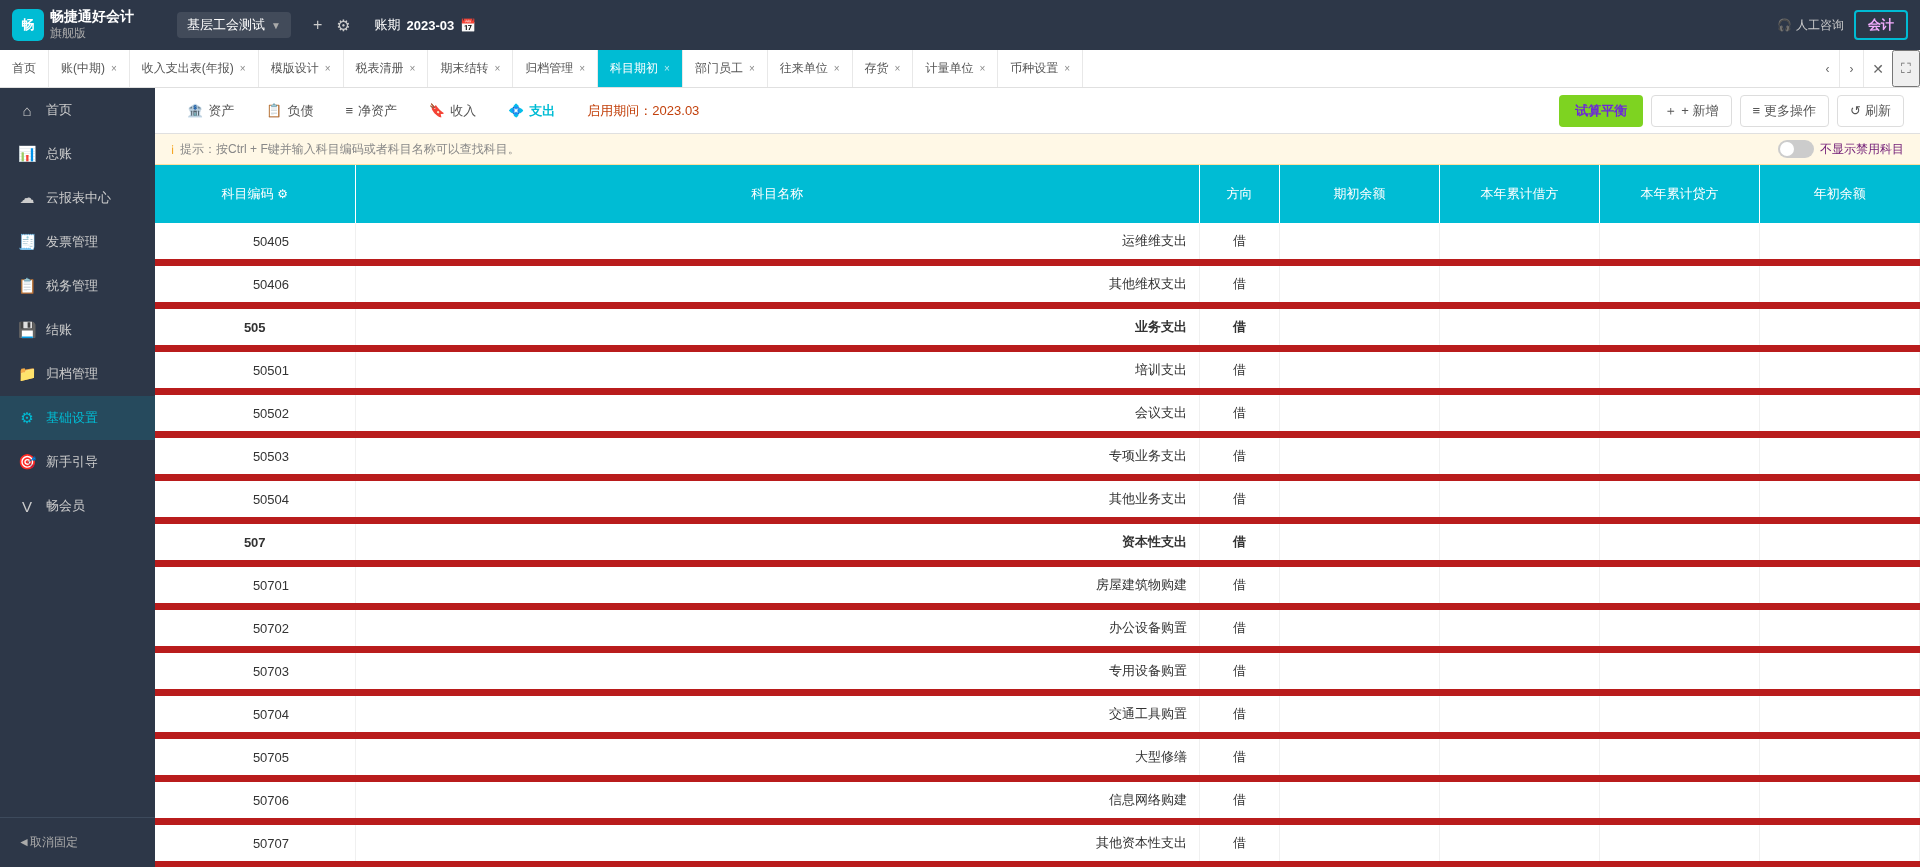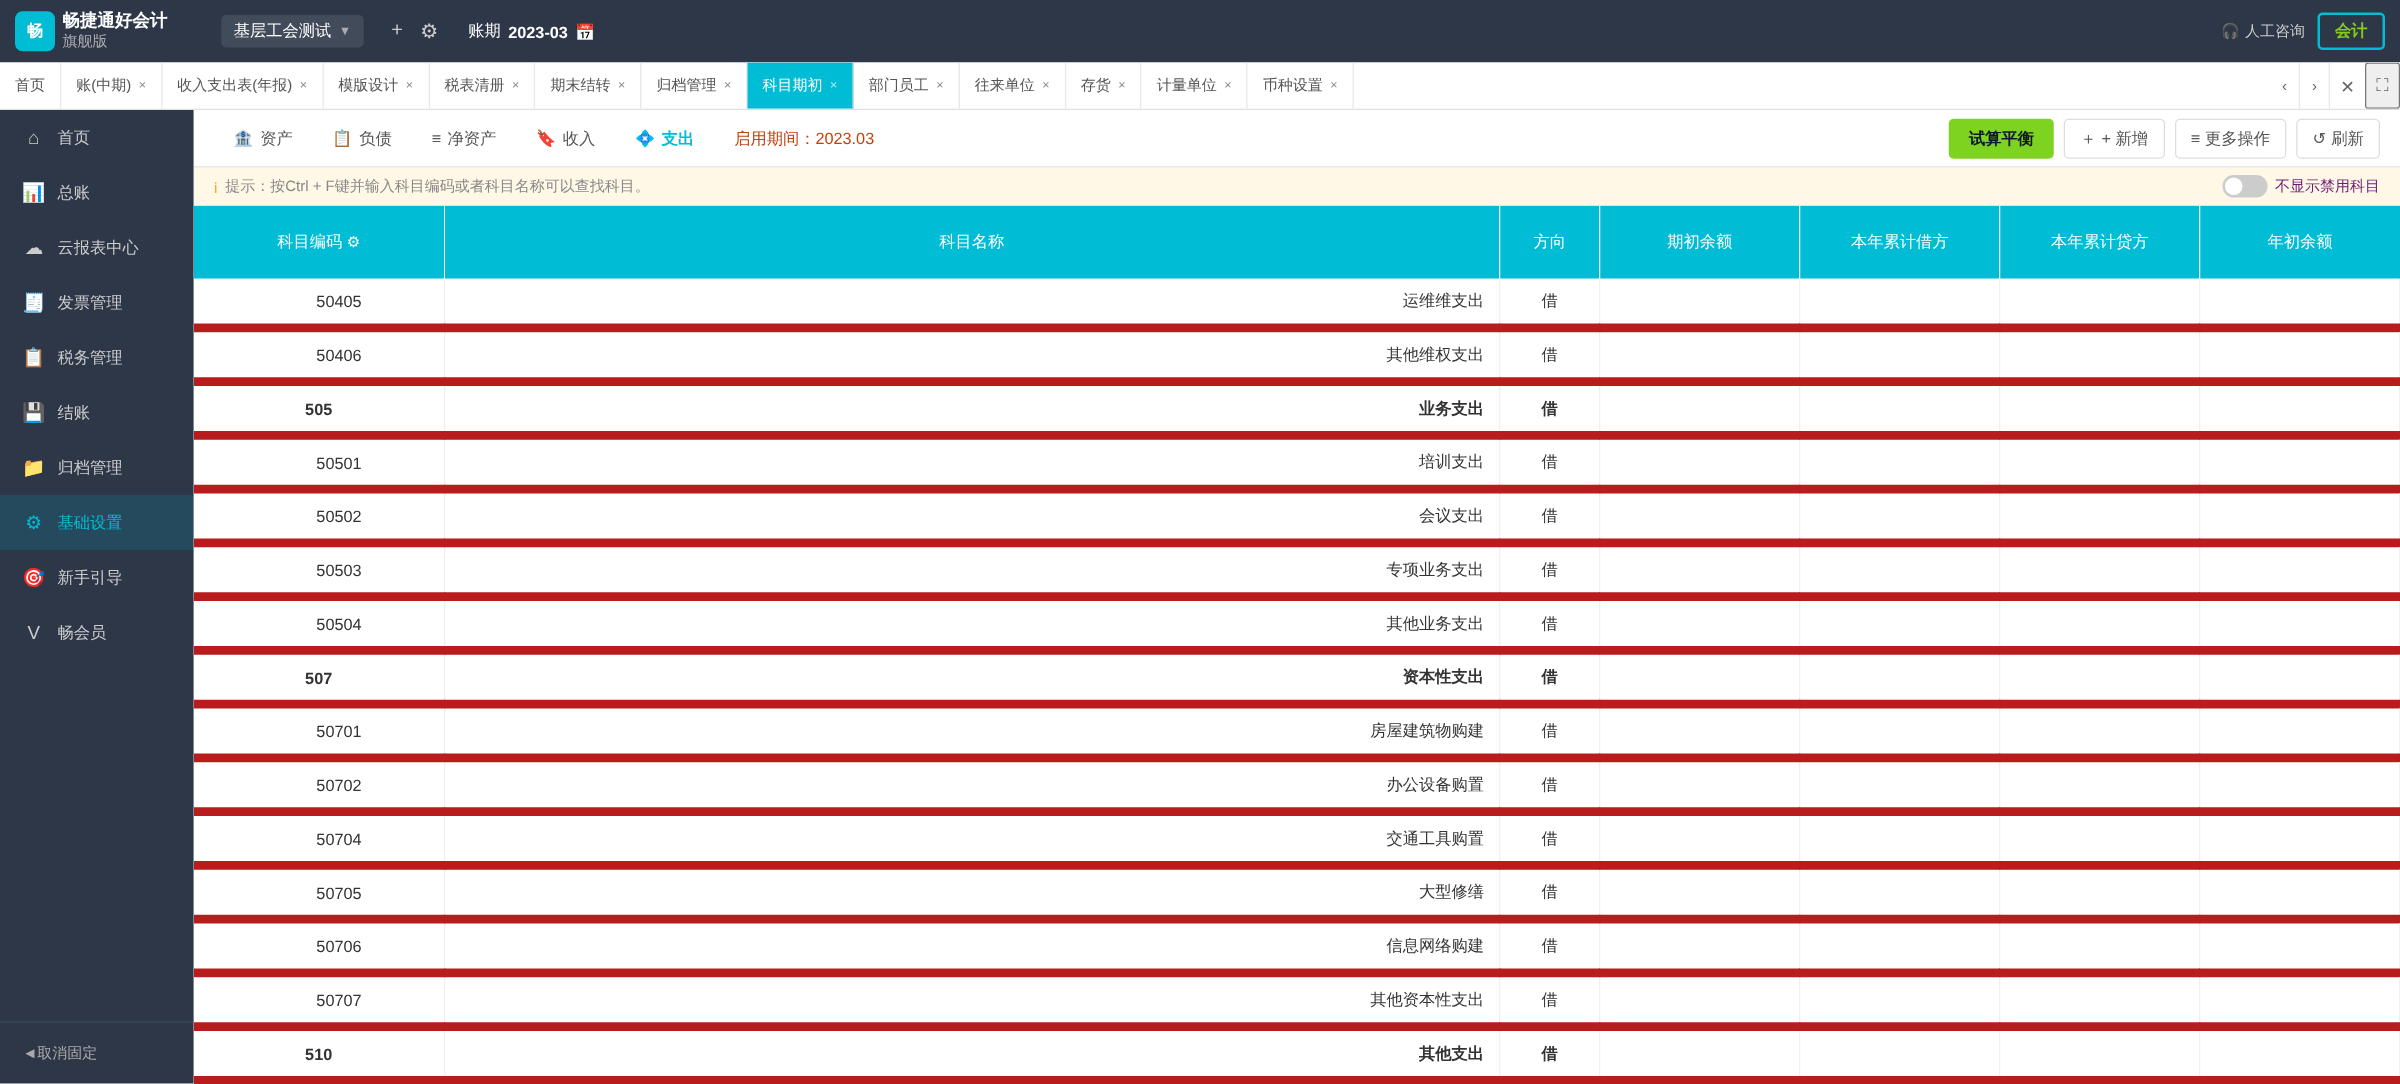--- a/index.html
+++ b/index.html
@@ -47,21 +47,21 @@
       color: #fff; font-size: 13px; margin-left: 10px;
     }
     .period-info .calendar-icon { color: #00bcd4; }
     .spacer { flex: 1; }
     .customer-service {
       display: flex; align-items: center; gap: 4px;
       color: #ccc; font-size: 12px; cursor: pointer;
     }
     .account-btn {
       background: transparent; border: 2px solid #00bcd4;
-      color: #84cc16; font-size: 13px; padding: 4px 12px;
+      color: #f0abfc; font-size: 13px; padding: 4px 12px;
       border-radius: 4px; cursor: pointer; font-weight: bold;
     }
 
     
     .tab-bar {
       height: 38px;
       background: #fff;
       display: flex;
       align-items: stretch;
       border-bottom: 1px solid #e0e0e0;
@@ -164,21 +164,21 @@
     .sub-tab.active { color: #00bcd4; font-weight: bold; }
     .sub-tab-icon { font-size: 13px; }
     .period-label {
       margin-left: 16px; font-size: 13px; color: #c2410c;
     }
     .sub-tab-actions {
       margin-left: auto;
       display: flex; align-items: center; gap: 8px;
     }
     .btn-balance {
-      background: #7ed321; color: #0f172a;
+      background: #7ed321; color: #6d28d9;
       border: none; border-radius: 4px;
       padding: 7px 16px; font-size: 13px; cursor: pointer;
       font-weight: bold;
     }
     .btn-add {
       background: none; border: 1px solid #ddd;
       border-radius: 4px; padding: 6px 12px;
       font-size: 13px; color: #555; cursor: pointer;
       display: flex; align-items: center; gap: 4px;
     }
@@ -586,20 +586,29 @@
             <tr class="row-child">
     <td>&nbsp;&nbsp;&nbsp;&nbsp;50702</td>
     <td>办公设备购置</td>
     <td>借</td>
     <td></td>
     <td></td>
     <td></td>
     <td></td>
   </tr>
             <tr class="row-child">
+    <td>&nbsp;&nbsp;&nbsp;&nbsp;50703</td>
+    <td>专用设备购置</td>
+    <td>借</td>
+    <td></td>
+    <td></td>
+    <td></td>
+    <td></td>
+  </tr>
+            <tr class="row-child">
     <td>&nbsp;&nbsp;&nbsp;&nbsp;50704</td>
     <td>交通工具购置</td>
     <td>借</td>
     <td></td>
     <td></td>
     <td></td>
     <td></td>
   </tr>
             <tr class="row-child">
     <td>&nbsp;&nbsp;&nbsp;&nbsp;50705</td>

